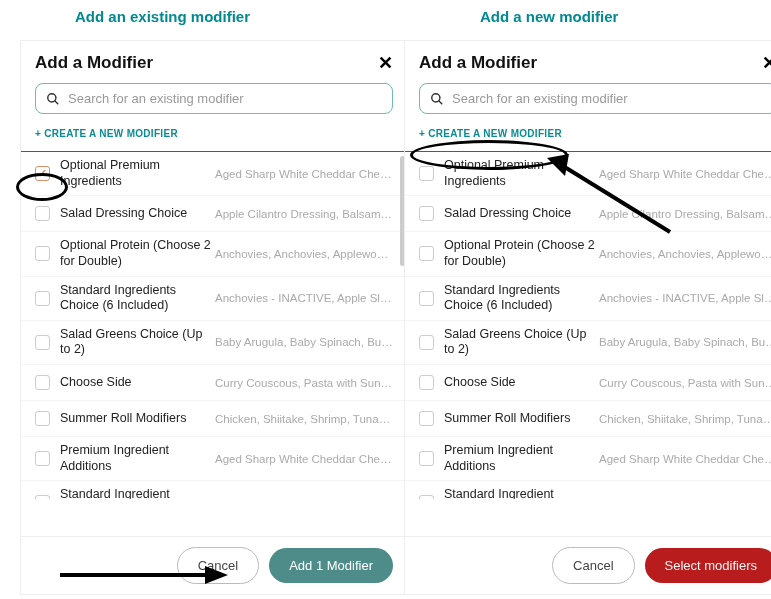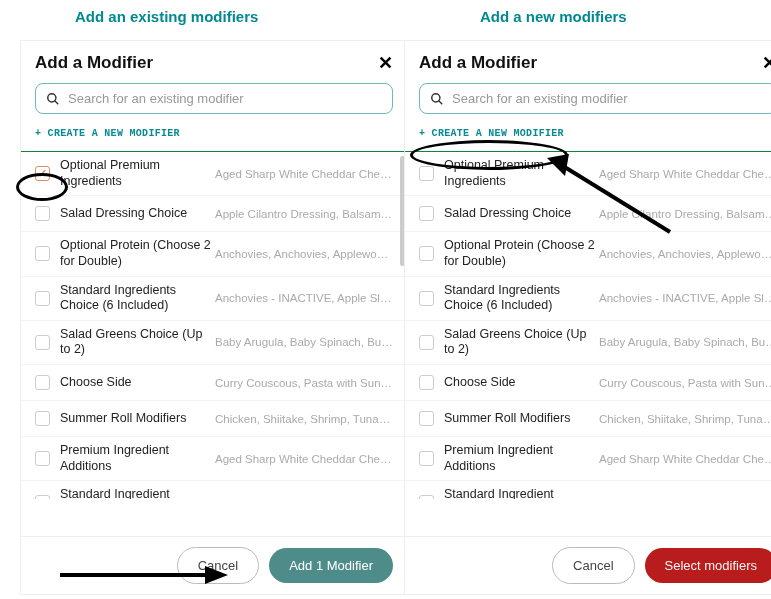--- a/index.html
+++ b/index.html
@@ -69,21 +69,20 @@
   }
   .search-wrap input::placeholder { color: #999; }
   .create-link {
     font-size: 10px;
     font-weight: 700;
     letter-spacing: 0.3px;
     color: #0a8b94;
     margin-top: 14px;
     margin-bottom: 4px;
     display: inline-block;
-    font-family: Liberation Mono, monospace;
   }
   .list {
     flex: 1 1 auto;
     overflow: hidden;
     position: relative;
     border-top: 1px solid #15803d;
   }
   .row {
     display: flex;
     align-items: center;
@@ -167,22 +166,22 @@
     position: absolute;
     border: 3px solid #000;
     border-radius: 50%;
     pointer-events: none;
   }
   .arrow-svg { position:absolute; pointer-events:none; }
 </style>
 </head>
 <body>
 
-<div class="heading" style="left:75px; top:8px;">Add an existing modifiers</div>
-<div class="heading" style="left:480px; top:8px;">Add a new modifiers</div>
+<div class="heading" style="left:75px; top:8px;">Add an existing modifier</div>
+<div class="heading" style="left:480px; top:8px;">Add a new modifier</div>
 
 <div class="panel" style="left:20px;">
   <div class="panel-inner">
     <div class="hdr">
       <h2>Add a Modifier</h2>
       <span class="close-x">✕</span>
     </div>
     <div class="search-wrap">
       <svg class="mag" viewBox="0 0 24 24">
           <circle cx="10" cy="10" r="7" fill="none" stroke="currentColor" stroke-width="2.5"></circle>

